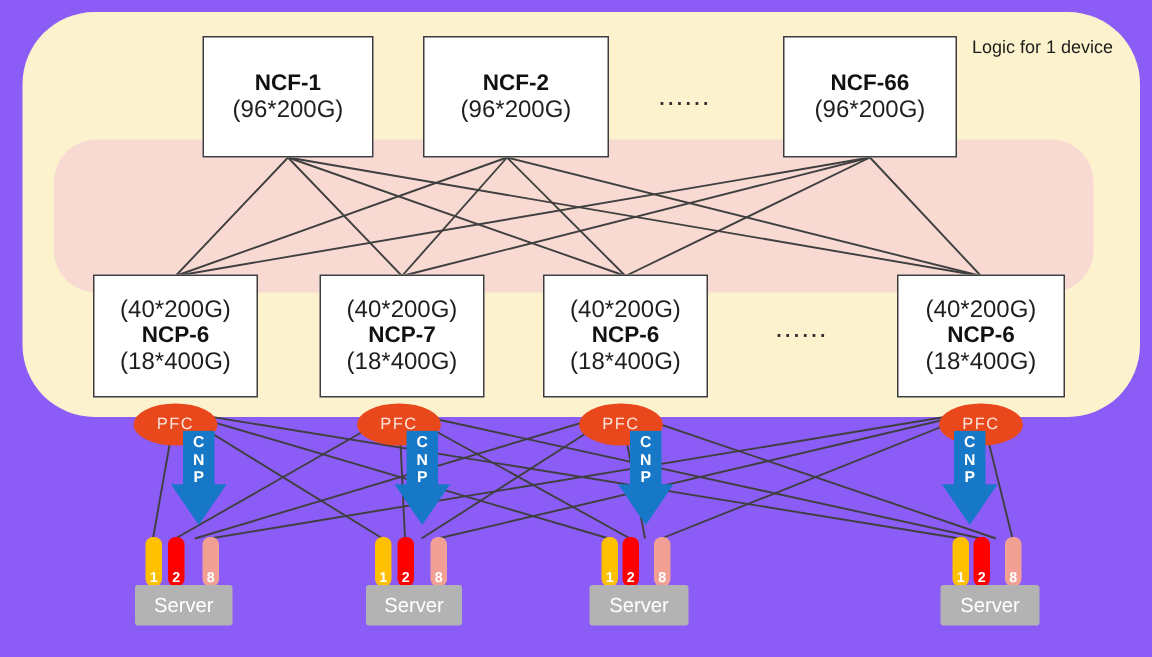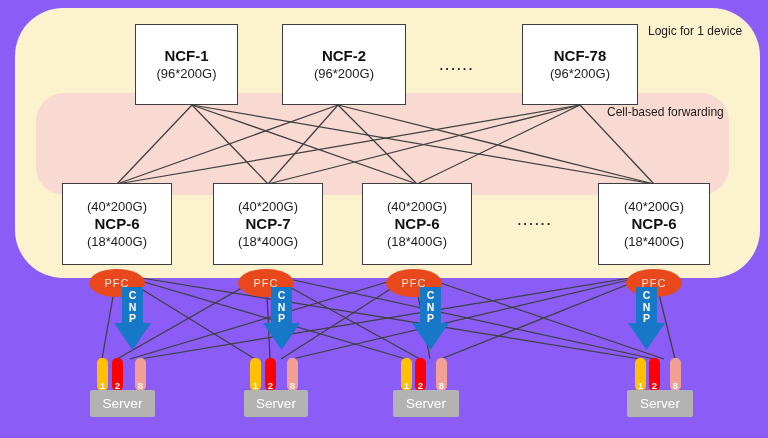--- a/index.html
+++ b/index.html
@@ -15,24 +15,24 @@
   #annot-logic{left:648px;top:24px;}
   #annot-fwd{left:607px;top:105px;font-weight:500;}
 
   svg.lines{position:absolute;left:0;top:0;}
   svg.lines line{stroke:var(--line-gray);stroke-width:1.25;}
 
   .node{position:absolute;background:#fff;border:1.5px solid var(--box-border);
         display:flex;flex-direction:column;align-items:center;justify-content:center;
         text-align:center;box-sizing:border-box;}
   .node .nm{font-size:15px;font-weight:700;color:#111;line-height:18px;}
-  .node .cap{font-size:13px;color:#1e1e1e;line-height:17px;}
+  .node .cap{font-size:16px;color:#1e1e1e;line-height:17px;}
 
   .ncf{top:24px;height:81px;}
-  #ncf-1{left:135px;width:103px;} #ncf-2{left:282px;width:124px;} #ncf-48{left:522px;width:116px;}
+  #ncf-1{left:135px;width:114px;} #ncf-2{left:282px;width:124px;} #ncf-48{left:522px;width:116px;}
 
   .ncp{top:183px;height:82px;}
   #ncp-1{left:62px;width:110px;} #ncp-2{left:213px;width:110px;}
   #ncp-3{left:362px;width:110px;} #ncp-8{left:598px;width:112px;}
 
   .dots{position:absolute;width:70px;text-align:center;font-size:13px;font-weight:700;
         letter-spacing:1.5px;color:#2b2b2b;}
   #dots-ncf{left:422px;top:61px;} #dots-ncp{left:500px;top:216px;}
 
   .pfc{position:absolute;top:269px;width:56px;height:28px;border-radius:50%;
@@ -58,21 +58,20 @@
 </style>
 </head>
 <body>
 
 <div id="stage">
 
   <div class="panel-yellow"></div>
   <div class="band-pink"></div>
 
   <div class="annot" id="annot-logic">Logic for 1 device</div>
-  <div class="annot" id="annot-fwd">Cell-based forwarding</div>
 
   <svg class="lines" width="768" height="438">
     <g>
       <line x1="192" y1="105" x2="117" y2="184"></line>
       <line x1="192" y1="105" x2="268" y2="184"></line>
       <line x1="192" y1="105" x2="417" y2="184"></line>
       <line x1="192" y1="105" x2="654" y2="184"></line>
       <line x1="338" y1="105" x2="117" y2="184"></line>
       <line x1="338" y1="105" x2="268" y2="184"></line>
       <line x1="338" y1="105" x2="417" y2="184"></line>
@@ -104,21 +103,21 @@
 
   <div class="node ncf" id="ncf-1">
     <div class="nm">NCF-1</div>
     <div class="cap">(96*200G)</div>
   </div>
   <div class="node ncf" id="ncf-2">
     <div class="nm">NCF-2</div>
     <div class="cap">(96*200G)</div>
   </div>
   <div class="node ncf" id="ncf-48">
-    <div class="nm">NCF-78</div>
+    <div class="nm">NCF-66</div>
     <div class="cap">(96*200G)</div>
   </div>
   <div class="dots" id="dots-ncf">······</div>
 
   <div class="node ncp" id="ncp-1">
     <div class="cap">(40*200G)</div>
     <div class="nm">NCP-6</div>
     <div class="cap">(18*400G)</div>
   </div>
   <div class="node ncp" id="ncp-2">

